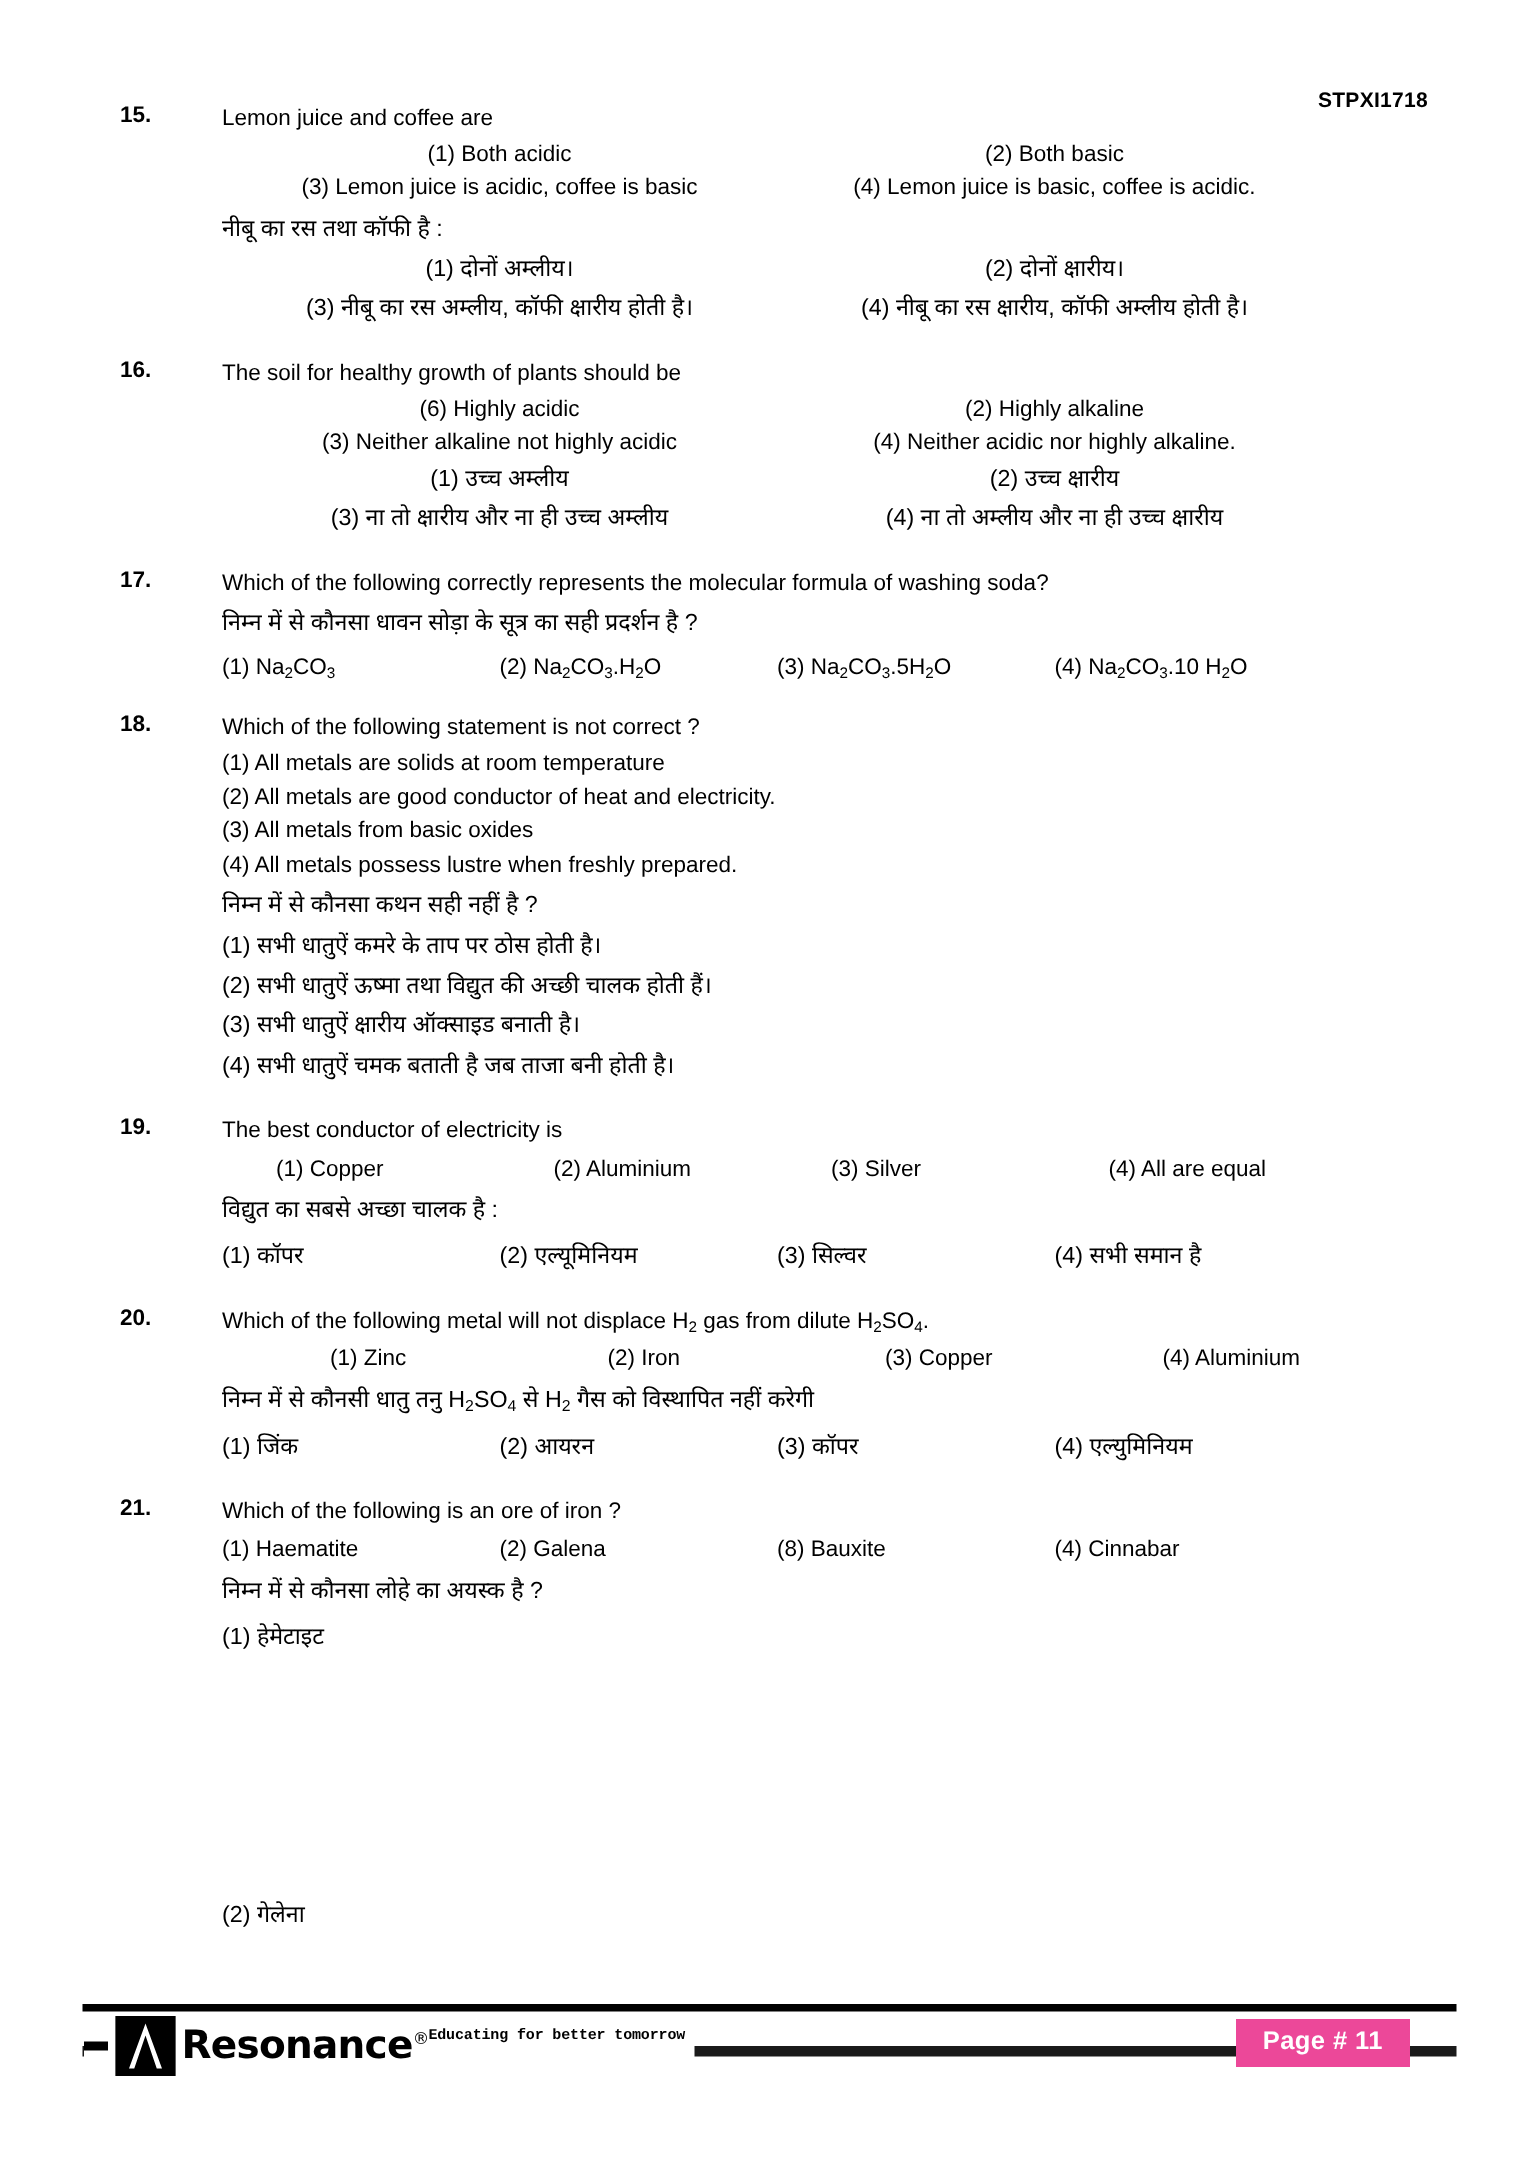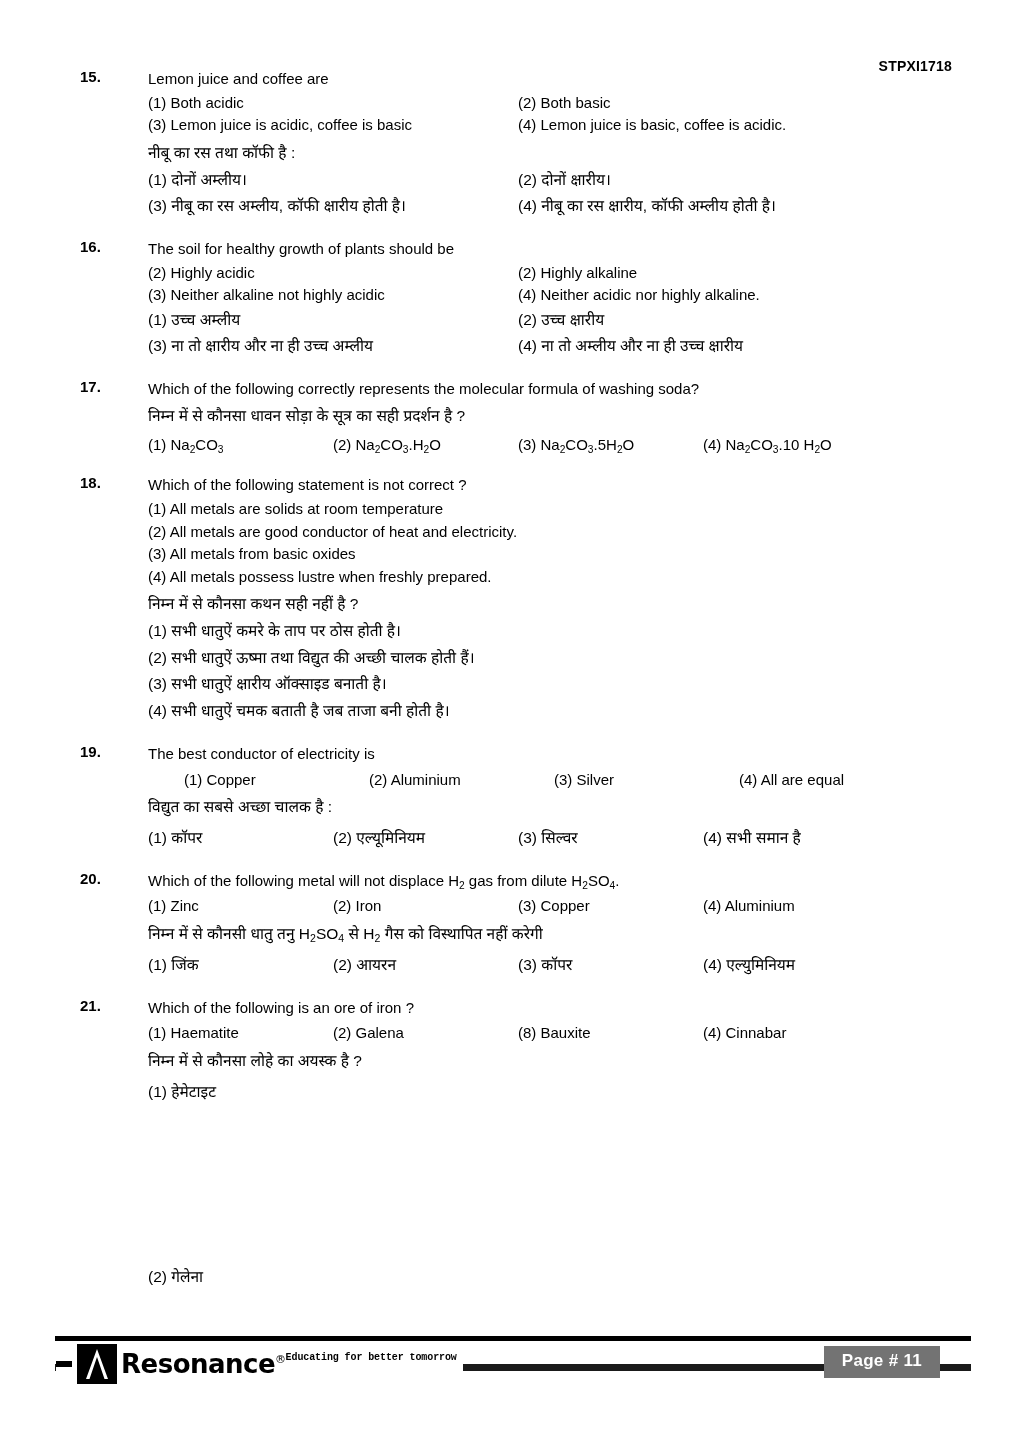--- a/index.html
+++ b/index.html
@@ -67,20 +67,21 @@
     font-size: 15px;
     line-height: 1.5;
   }
   .opt-row.hi {
     font-size: 15.5px;
     line-height: 1.72;
   }
   .opt-2col > .opt {
     width: 370px;
     flex: 0 0 370px;
+    text-align: center;
   }
   .opt-4col > .opt {
     width: 185px;
     flex: 0 0 185px;
   }
   .opt-full > .opt {
     flex: 1 1 auto;
   }
   .opt {
     white-space: nowrap;
@@ -170,21 +171,21 @@
     font-weight: bold;
     line-height: 1.1;
     margin-top: 1px;
     letter-spacing: -0.1px;
     color: #000;
   }
   .page-badge {
     position: absolute;
     right: 84px;
     top: 18px;
-    background: #737373;
+    background: #ec4899;
     color: #fff;
     font-size: 17px;
     font-weight: bold;
     padding: 6px 18px 7px 18px;
     line-height: 1.1;
     letter-spacing: 0.3px;
   }
 </style>
 </head>
 <body>
@@ -222,21 +223,21 @@
         </div>
       </div>
     </div>
 
     <div class="qblock gap-md">
       <div class="qnum">16.</div>
       <div class="qbody">
         <div class="stem">The soil for healthy growth of plants should be</div>
         <div class="opt-stack">
           <div class="opt-row opt-2col">
-            <div class="opt">(2) Highly acidic</div>
+            <div class="opt">(6) Highly acidic</div>
             <div class="opt">(2) Highly alkaline</div>
           </div>
           <div class="opt-row opt-2col">
             <div class="opt">(3) Neither alkaline not highly acidic</div>
             <div class="opt">(4) Neither acidic nor highly alkaline.</div>
           </div>
         </div>
         <div class="opt-stack">
           <div class="opt-row opt-2col hi">
             <div class="opt">(1) उच्च अम्लीय</div>
@@ -319,21 +320,21 @@
         </div>
       </div>
     </div>
 
     <div class="qblock gap-md">
       <div class="qnum">20.</div>
       <div class="qbody">
         <div class="stem">
           <span>Which of the following metal will not displace H</span><sub>2</sub><span> gas from dilute H</span><sub>2</sub><span>SO</span><sub>4</sub><span>.</span>
         </div>
-        <div class="opt-row opt-4col" style="margin-top:4px;">
+        <div class="opt-row opt-4col" style="margin-top:4px;justify-content:flex-end;">
           <div class="opt">(1) Zinc</div>
           <div class="opt">(2) Iron</div>
           <div class="opt">(3) Copper</div>
           <div class="opt">(4) Aluminium</div>
         </div>
         <div class="stem hi">
           <span>निम्न में से कौनसी धातु तनु H</span><sub>2</sub><span>SO</span><sub>4</sub><span> से H</span><sub>2</sub><span> गैस को विस्थापित नहीं करेगी</span>
         </div>
         <div class="opt-row opt-4col hi" style="margin-top:6px;">
           <div class="opt">(1) जिंक</div>

